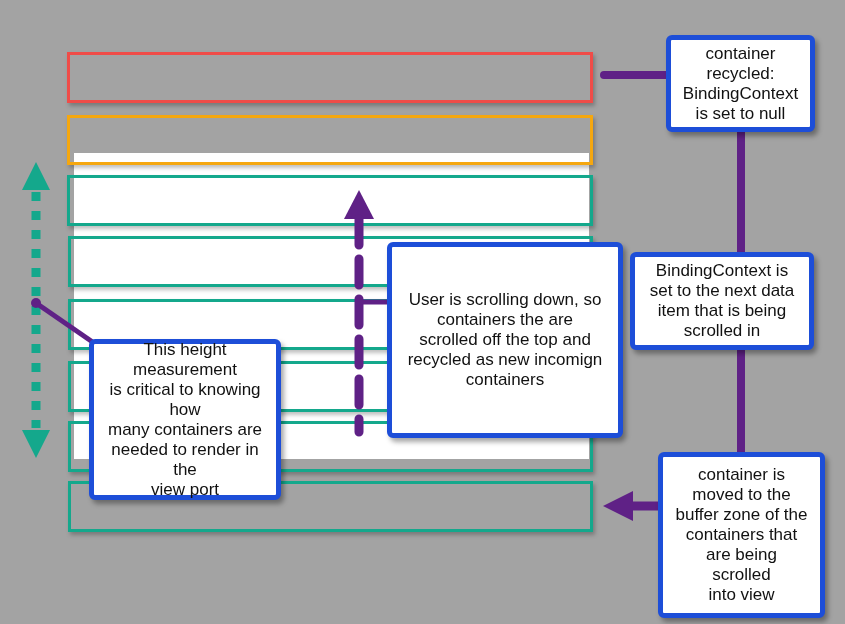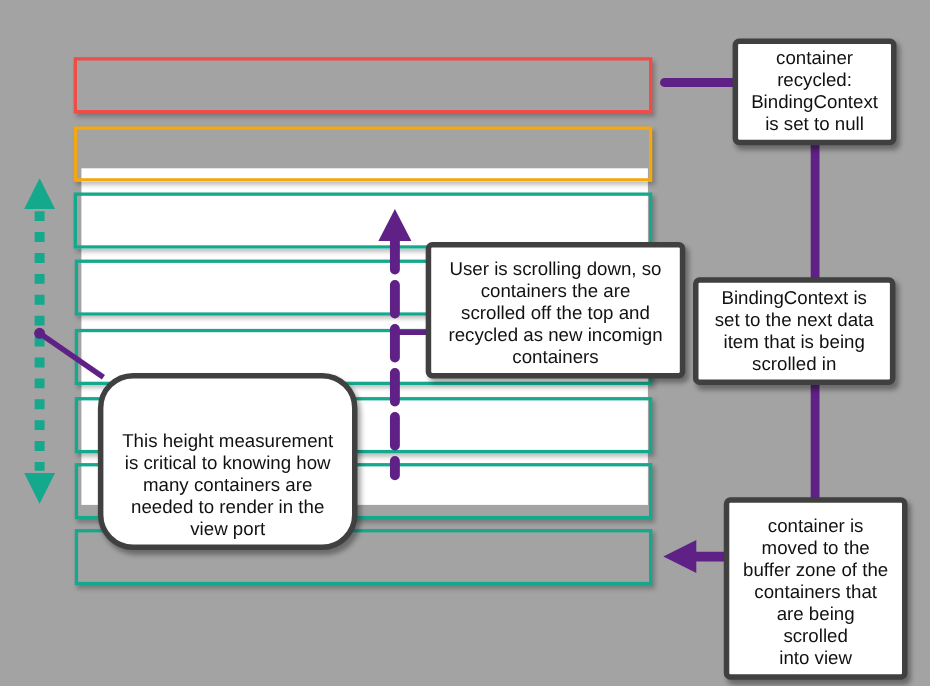--- a/index.html
+++ b/index.html
@@ -1,21 +1,21 @@
 <!DOCTYPE html>
 <html><head>
 <meta charset="utf-8">
 <style>
   html, body { margin:0; padding:0; }
   body { width:845px; height:624px; background:#a3a3a3; position:relative; overflow:hidden; font-family:"Liberation Sans", sans-serif; }
   .viewport { position:absolute; left:74px; top:153px; width:515px; height:306px; background:#ffffff; }
   .container-box { position:absolute; box-sizing:border-box; border:3px solid #14a88c; box-shadow:2px 3px 4px rgba(0,0,0,0.25); }
   .container-box.recycled { border-color:#f04c48; }
   .container-box.next { border-color:#f5a70f; }
-  .callout { position:absolute; box-sizing:border-box; background:#ffffff; border:5px solid #404040; border-radius:6px; box-shadow:3px 4px 5px rgba(0,0,0,0.35); color:#111; font-size:17px; line-height:20px; text-align:center; display:flex; align-items:flex-end; justify-content:center; padding:4px 12px; }
+  .callout { position:absolute; box-sizing:border-box; background:#ffffff; border:5px solid #1d4ed8; border-radius:6px; box-shadow:3px 4px 5px rgba(0,0,0,0.35); color:#111; font-size:17px; line-height:20px; text-align:center; display:flex; align-items:center; justify-content:center; padding:4px 12px; }
   .callout span { white-space:pre-line; display:block; }
   svg.overlay { position:absolute; left:0; top:0; }
 </style>
 </head>
 <body>
 
 <div class="viewport"></div>
 
 <div class="container-box recycled" style="left:67px;top:52px;width:526px;height:51px;"></div>
 <div class="container-box next" style="left:67px;top:115px;width:526px;height:50px;"></div>
@@ -59,34 +59,34 @@
     <line x1="631" y1="506" x2="662" y2="506" stroke="#5f2186" stroke-width="9"></line>
   </g>
 </svg>
 
 <div class="callout" style="left:666px;top:35px;width:149px;height:97px;">
   <span>container
 recycled:
 BindingContext
 is set to null</span>
 </div>
-<div class="callout" style="left:387px;top:220px;width:236px;height:124px;">
+<div class="callout" style="left:387px;top:242px;width:236px;height:196px;">
   <span>User is scrolling down, so
 containers the are
 scrolled off the top and
 recycled as new incomign
 containers</span>
 </div>
 <div class="callout" style="left:630px;top:252px;width:184px;height:98px;">
   <span>BindingContext is
 set to the next data
 item that is being
 scrolled in</span>
 </div>
-<div class="callout" style="left:89px;top:339px;width:236px;height:161px;border-radius:32px;">
+<div class="callout" style="left:89px;top:339px;width:192px;height:161px;">
   <span>This height measurement
 is critical to knowing how
 many containers are
 needed to render in the
 view port</span>
 </div>
 <div class="callout" style="left:658px;top:452px;width:167px;height:166px;">
   <span>container is
 moved to the
 buffer zone of the

